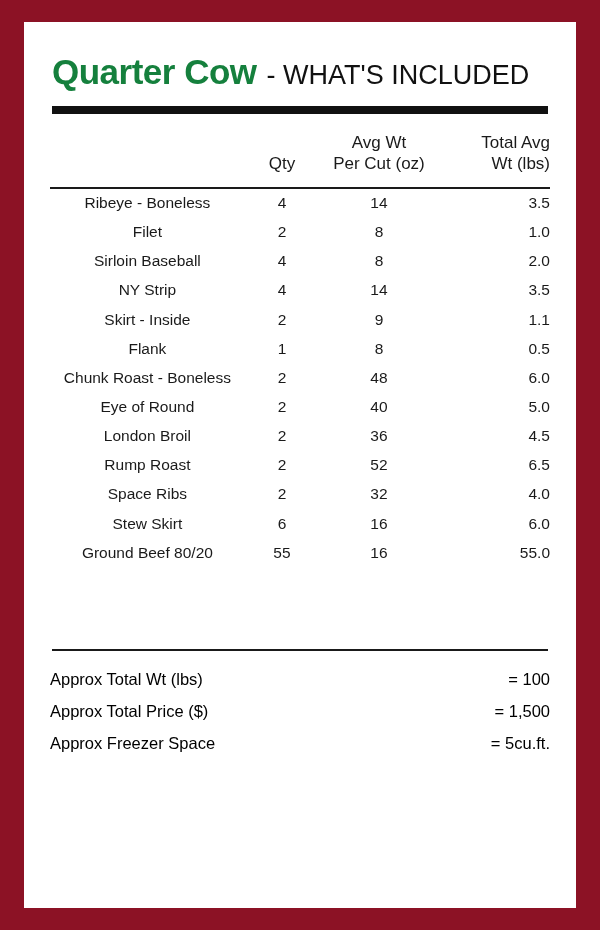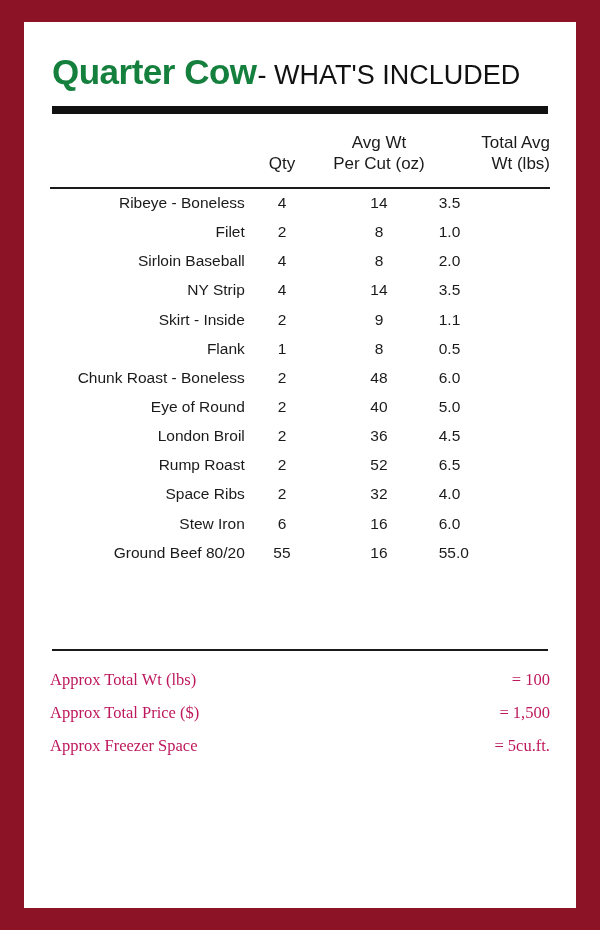--- a/index.html
+++ b/index.html
@@ -33,21 +33,21 @@
     font-size: 35px;
     font-weight: bold;
     color: #15803d;
     letter-spacing: -0.5px;
   }
   .title-sub {
     font-size: 27px;
     font-weight: normal;
     color: #111111;
     letter-spacing: 0px;
-    margin-left: 1px;
+    margin-left: 10px;
   }
   .title-rule {
     margin: 14px 2px 0 2px;
     height: 8px;
     background: #111111;
   }
   table.cuts {
     width: 100%;
     border-collapse: collapse;
     margin-top: 8px;
@@ -68,40 +68,39 @@
   th.c-name { text-align: left; width: 210px; }
   th.c-qty  { text-align: center; width: 80px; }
   th.c-avg  { text-align: center; width: 130px; }
   th.c-tot  { text-align: right; width: 120px; }
   table.cuts td {
     font-size: 15.5px;
     color: #1a1a1a;
     padding: 4.5px 0;
     line-height: 1.3;
   }
-  td.c-name { text-align: right; padding-left: 2px; }
+  td.c-name { text-align: center; padding-left: 2px; }
   td.c-qty  { text-align: center; }
   td.c-avg  { text-align: center; }
-  td.c-tot  { text-align: left; }
+  td.c-tot  { text-align: right; }
   .spacer-gap { height: 82px; }
   .bottom-rule {
     height: 0;
     border-top: 2px solid #1a1a1a;
     margin: 0 2px;
   }
   table.summary {
     width: 100%;
     border-collapse: collapse;
     margin-top: 12px;
   }
   table.summary td {
     font-size: 16.5px;
-    color: #be185d;
+    color: #000000;
     padding: 6.5px 0;
-    font-family: Liberation Serif, serif;
   }
   td.s-label { text-align: left; padding-left: 2px; }
   td.s-value { text-align: right; padding-right: 4px; }
 </style>
 </head>
 <body>
 
 <div class="page">
 
   <div class="title-row">
@@ -193,21 +192,21 @@
         <td class="c-avg">52</td>
         <td class="c-tot">6.5</td>
       </tr>
       <tr>
         <td class="c-name">Space Ribs</td>
         <td class="c-qty">2</td>
         <td class="c-avg">32</td>
         <td class="c-tot">4.0</td>
       </tr>
       <tr>
-        <td class="c-name">Stew Iron</td>
+        <td class="c-name">Stew Skirt</td>
         <td class="c-qty">6</td>
         <td class="c-avg">16</td>
         <td class="c-tot">6.0</td>
       </tr>
       <tr>
         <td class="c-name">Ground Beef 80/20</td>
         <td class="c-qty">55</td>
         <td class="c-avg">16</td>
         <td class="c-tot">55.0</td>
       </tr>

